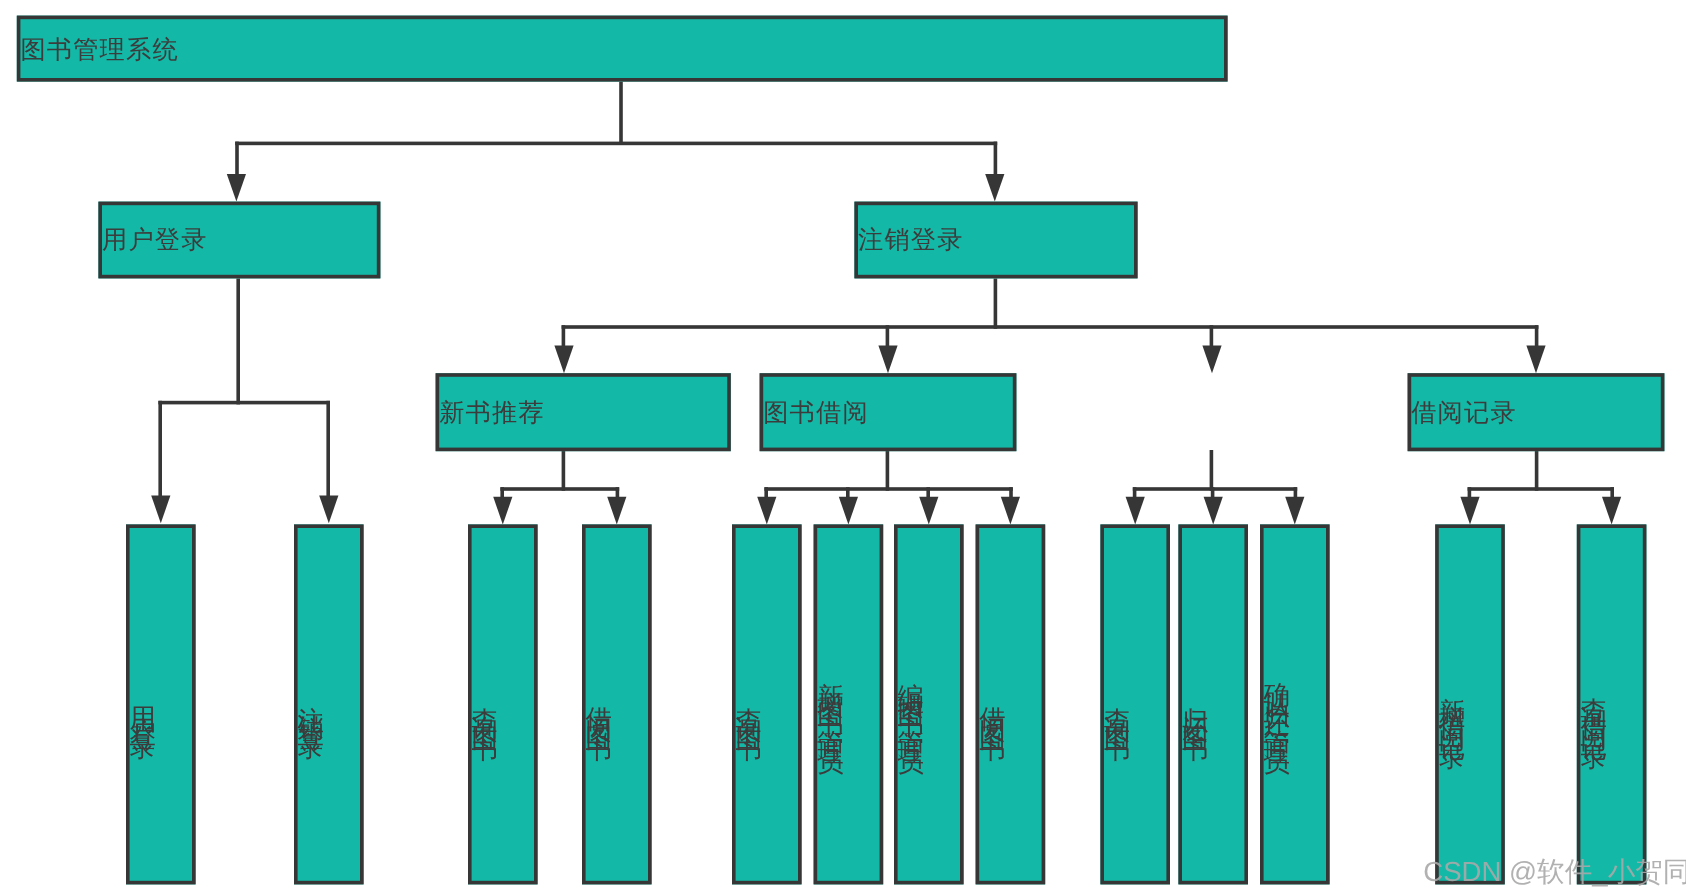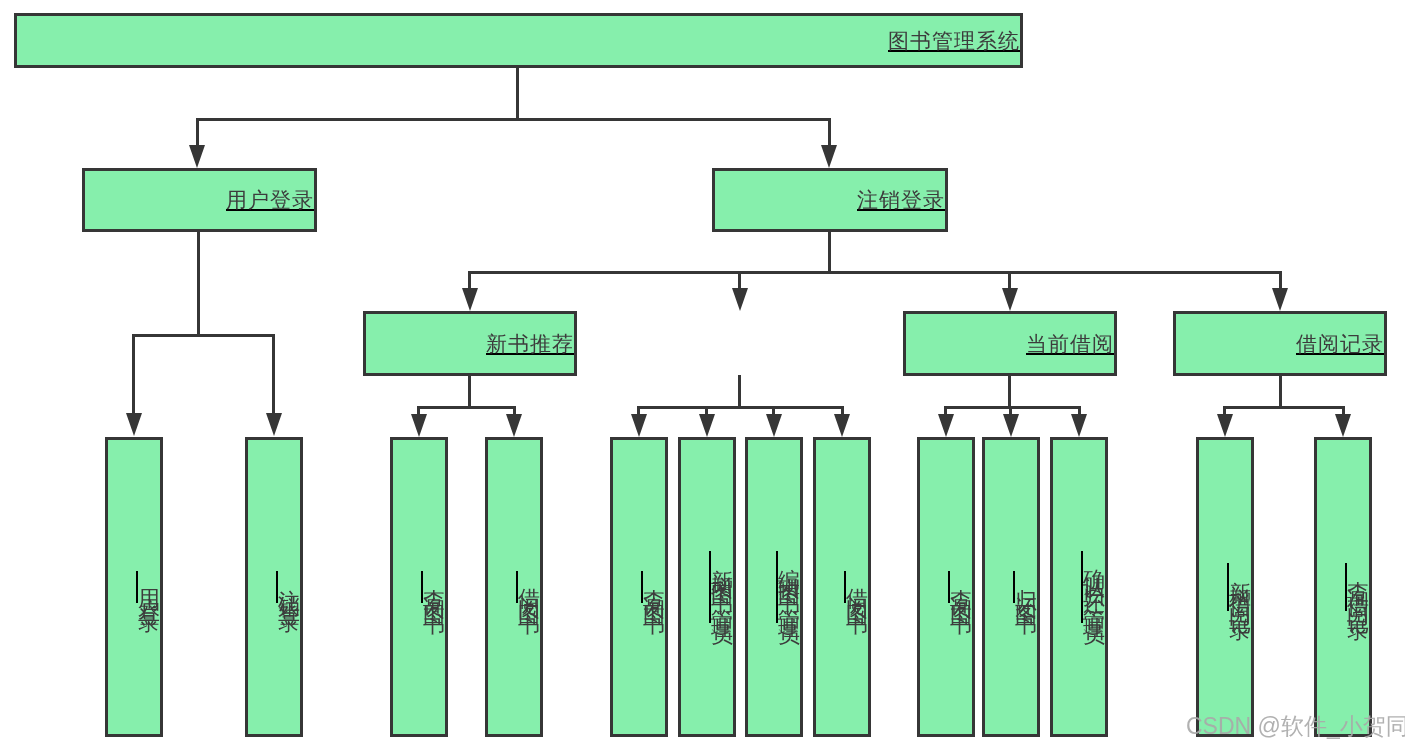--- a/index.html
+++ b/index.html
@@ -22,26 +22,25 @@
     display:block;
     width:0;height:0;
     border-left:8px solid transparent;
     border-right:8px solid transparent;
     border-top:23px solid #363636;
   }
   
   .box{
     position:absolute;
     box-sizing:border-box;
-    background:#86efac;
+    background:#14b8a6;
     border:3px solid #363636;
     display:flex;
     align-items:center;
-    justify-content:flex-end;
-    text-decoration:underline;
+    justify-content:flex-start;
   }
   .hlabel{
     color:#3c3c3c;
     font-size:21px;
     letter-spacing:1px;
     white-space:nowrap;
   }
   .leaf{
     top:437px;
     width:58px;
@@ -134,25 +133,25 @@
     <span class="hlabel">图书管理系统</span>
   </div>
 
   <div class="box" style="left:82px;top:168px;width:235px;height:64px">
     <span class="hlabel">用户登录</span>
   </div>
   <div class="box" style="left:712px;top:168px;width:236px;height:64px">
     <span class="hlabel">注销登录</span>
   </div>
 
-  <div class="box" style="left:363px;top:311px;width:214px;height:65px">
+  <div class="box" style="left:363px;top:311px;width:246px;height:65px">
     <span class="hlabel">新书推荐</span>
   </div>
-  <div class="box" style="left:903px;top:311px;width:214px;height:65px">
-    <span class="hlabel">当前借阅</span>
+  <div class="box" style="left:633px;top:311px;width:214px;height:65px">
+    <span class="hlabel">图书借阅</span>
   </div>
   <div class="box" style="left:1173px;top:311px;width:214px;height:65px">
     <span class="hlabel">借阅记录</span>
   </div>
 
   <div class="box leaf" style="left:105px">
     <span class="vlabel">用户登录</span>
   </div>
   <div class="box leaf" style="left:245px">
     <span class="vlabel">注销登录</span>

